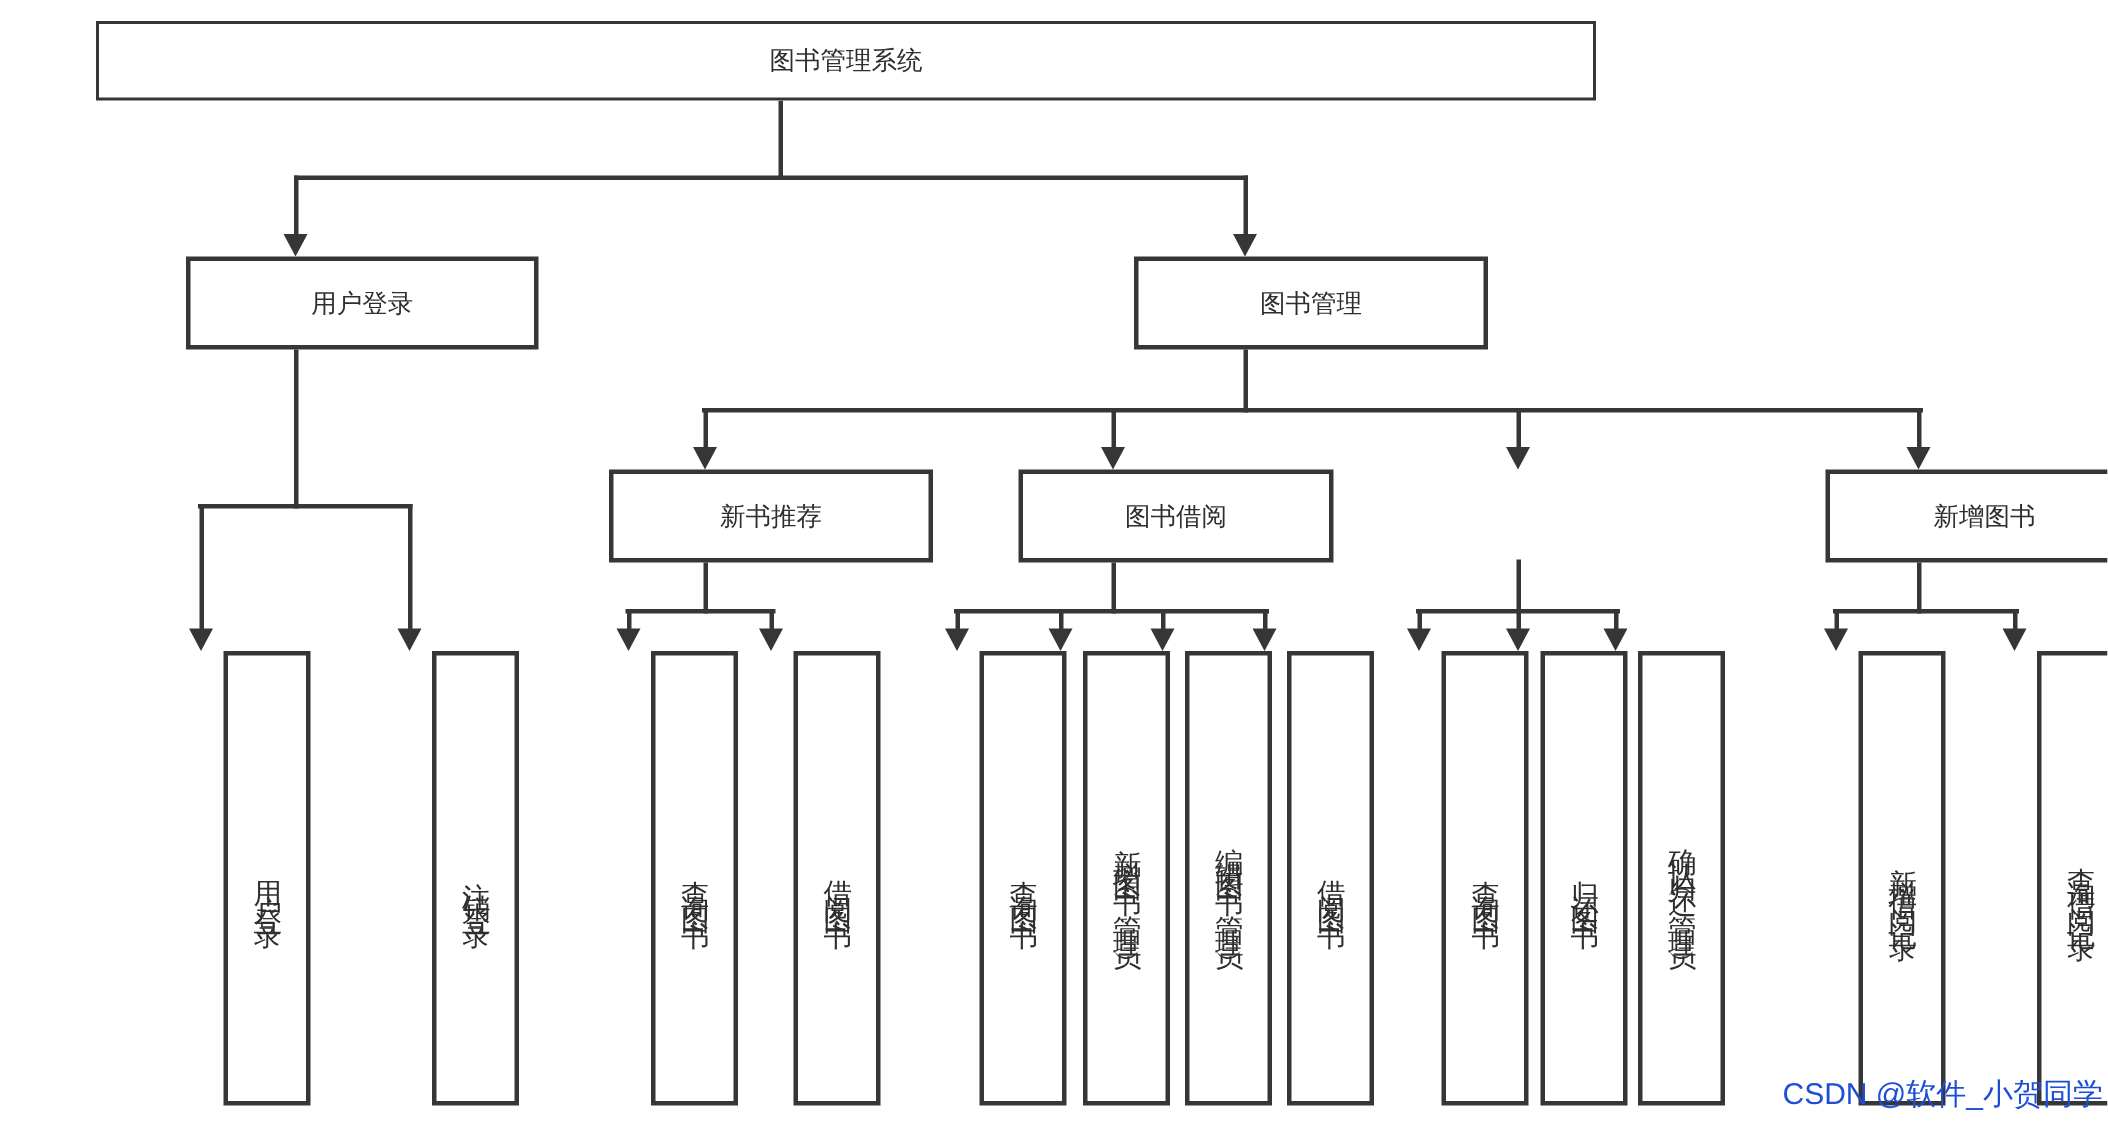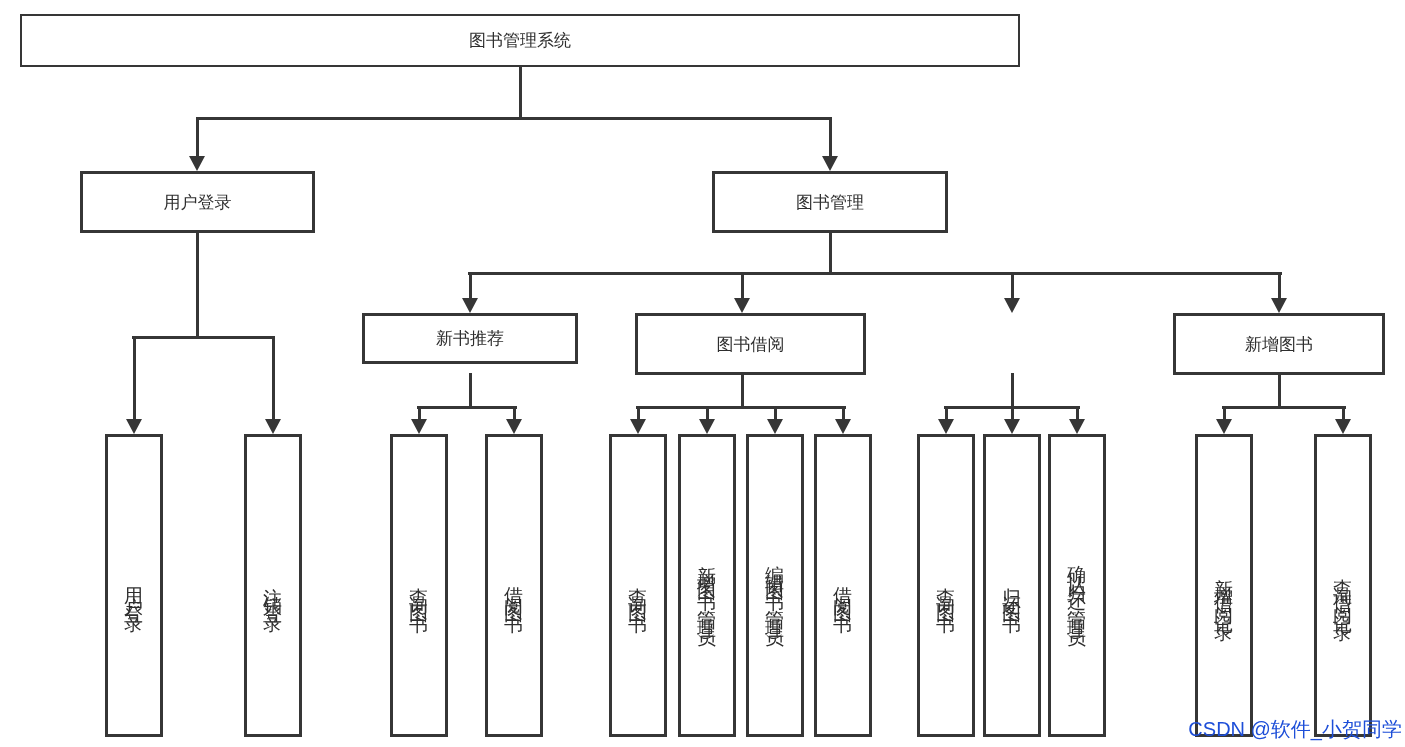--- a/index.html
+++ b/index.html
@@ -16,20 +16,21 @@
     position: absolute;
     box-sizing: border-box;
     background: #ffffff;
     border: 3px solid #363636;
     display: flex;
     align-items: center;
     justify-content: center;
     font-size: 17px;
     color: #2e2e2e;
     z-index: 2;
+    margin-left: 44px;
   }
   .box.root { border-width: 2px; }
   .box.vert {
     writing-mode: vertical-rl;
     text-orientation: mixed;
     font-size: 19px;
     letter-spacing: 9px;
     line-height: 1;
     text-indent: 9px;
   }
@@ -87,24 +88,24 @@
   <div class="hline" style="left:468px; top:272px; width:814px;"></div>
   <div class="vline" style="left:469px; top:272px; height:28px;"></div>
   <div class="arrow" style="left:462px; top:298px;"></div>
   <div class="vline" style="left:741px; top:272px; height:28px;"></div>
   <div class="arrow" style="left:734px; top:298px;"></div>
   <div class="vline" style="left:1011px; top:272px; height:28px;"></div>
   <div class="arrow" style="left:1004px; top:298px;"></div>
   <div class="vline" style="left:1278px; top:272px; height:28px;"></div>
   <div class="arrow" style="left:1271px; top:298px;"></div>
 
-  <div class="box" style="left:362px; top:313px; width:216px; height:51px;justify-content:center;">
+  <div class="box" style="left:362px; top:313px; width:216px; height:62px;justify-content:center;">
     <span>新书推荐</span>
   </div>
-  <div class="box" style="left:635px; top:313px; width:231px; height:62px;">
+  <div class="box" style="left:635px; top:313px; width:210px; height:62px;">
     <span>图书借阅</span>
   </div>
   <div class="box" style="left:1173px; top:313px; width:212px; height:62px;">
     <span>新增图书</span>
   </div>
 
   <div class="vline" style="left:469px; top:373px; height:36px;"></div>
   <div class="hline" style="left:417px; top:406px; width:100px;"></div>
   <div class="vline" style="left:418px; top:406px; height:15px;"></div>
   <div class="arrow" style="left:411px; top:419px;"></div>

